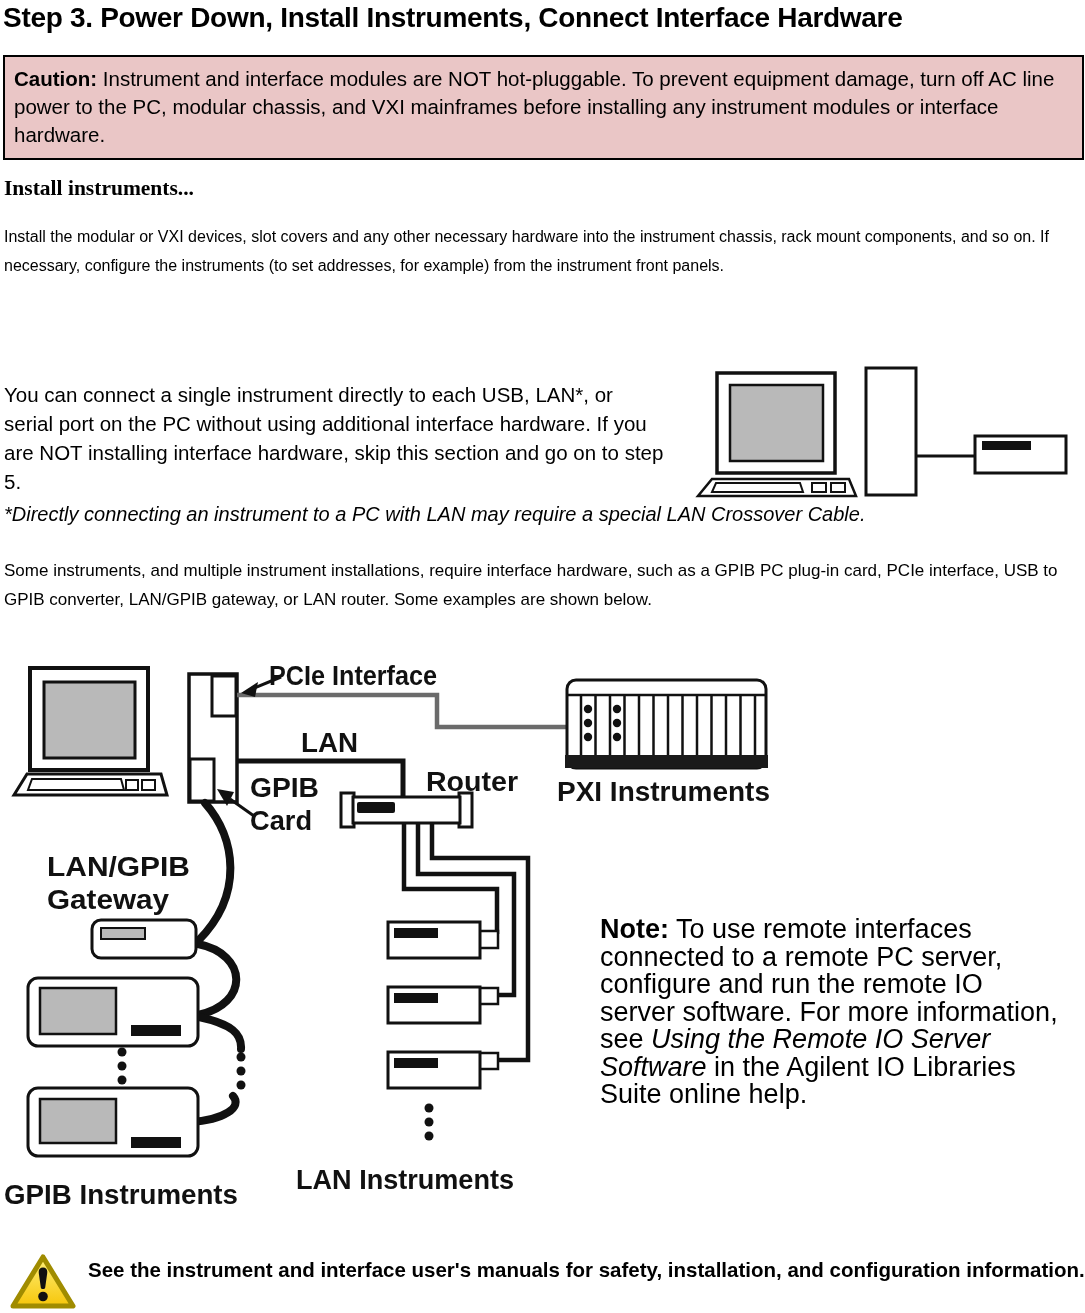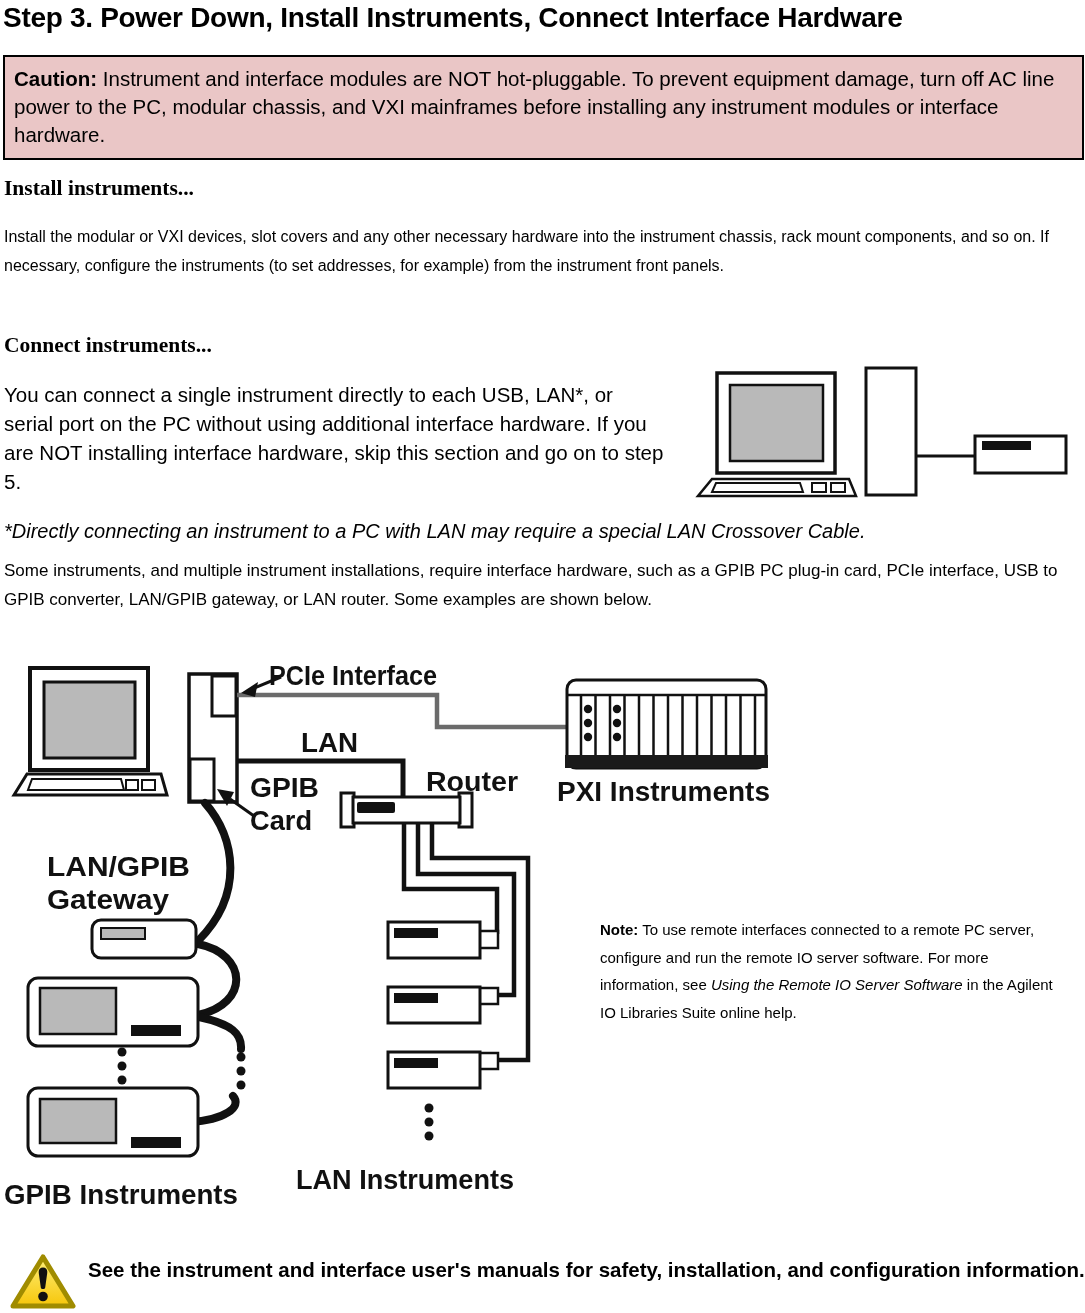--- a/index.html
+++ b/index.html
@@ -7,40 +7,39 @@
         font-family:"Liberation Sans", sans-serif;color:#000;}
   .abs{position:absolute;}
   #title{left:3px;top:2px;font-size:28px;font-weight:bold;letter-spacing:-0.3px;white-space:nowrap;text-align:right;}
   #caution{left:3px;top:55px;width:1058px;background:#eac6c6;border:2px solid #000;
            padding:8px 10px 9px 9px;font-size:20.5px;line-height:28px;}
   .h2{font-size:21.5px;font-weight:bold;font-family:Liberation Serif, serif;}
   #install-heading{left:4px;top:176px;}
   #install-body{left:4px;top:222px;width:1078px;font-size:16px;line-height:29px;}
   #connect-heading{left:4px;top:333px;}
   #connect-body{left:4px;top:380px;width:660px;font-size:20.5px;line-height:29px;}
-  #footnote{left:4px;top:503px;width:1000px;font-size:20px;font-style:italic;margin-top:17px;}
+  #footnote{left:4px;top:503px;width:1000px;font-size:20px;font-style:italic;}
   #interface-body{left:4px;top:556px;width:1080px;font-size:17px;line-height:29px;}
-  #note-block{left:600px;top:916px;width:458px;font-size:15px;line-height:27.5px;}
+  #note-block{left:600px;top:916px;width:458px;font-size:27px;line-height:27.5px;}
   #footer-text{left:88px;top:1256px;width:1000px;font-size:20.5px;font-weight:bold;line-height:28px;}
   svg{position:absolute;}
   svg text{font-family:"Liberation Sans", sans-serif;font-weight:bold;fill:#111;}
 </style>
 </head>
 <body>
 
 <div id="page">
 
   <div id="title" class="abs">Step 3. Power Down, Install Instruments, Connect Interface Hardware</div>
 
   <div id="caution" class="abs"><b>Caution:</b><span> Instrument and interface modules are NOT hot-pluggable. To prevent equipment damage, turn off AC line power to the PC, modular chassis, and VXI mainframes before installing any instrument modules or interface hardware.</span></div>
 
   <div id="install-heading" class="abs h2">Install instruments...</div>
   <div id="install-body" class="abs">Install the modular or VXI devices, slot covers and any other necessary hardware into the instrument chassis, rack mount components, and so on. If necessary, configure the instruments (to set addresses, for example) from the instrument front panels.</div>
 
-  <div id="connect-heading" class="abs h2">Connect instruments...</div>
   <div id="connect-body" class="abs">You can connect a single instrument directly to each USB, LAN*, or serial port on the PC without using additional interface hardware. If you are NOT installing interface hardware, skip this section and go on to step 5.</div>
 
   <svg style="left:690px;top:365px" width="395" height="135" viewBox="690 365 395 135">
     <g>
       <rect x="717" y="373" width="118" height="100" fill="#fff" stroke="#111" stroke-width="3.5"></rect>
       <rect x="730" y="385" width="93" height="76" fill="#b9b9b9" stroke="#111" stroke-width="2.5"></rect>
     </g>
     <g>
       <polygon points="712,479 849,479 856,496 698,496" fill="#fff" stroke="#111" stroke-width="2.5"></polygon>
       <polygon points="716,483 800,483 803,492 712,492" fill="#fff" stroke="#111" stroke-width="2"></polygon>

